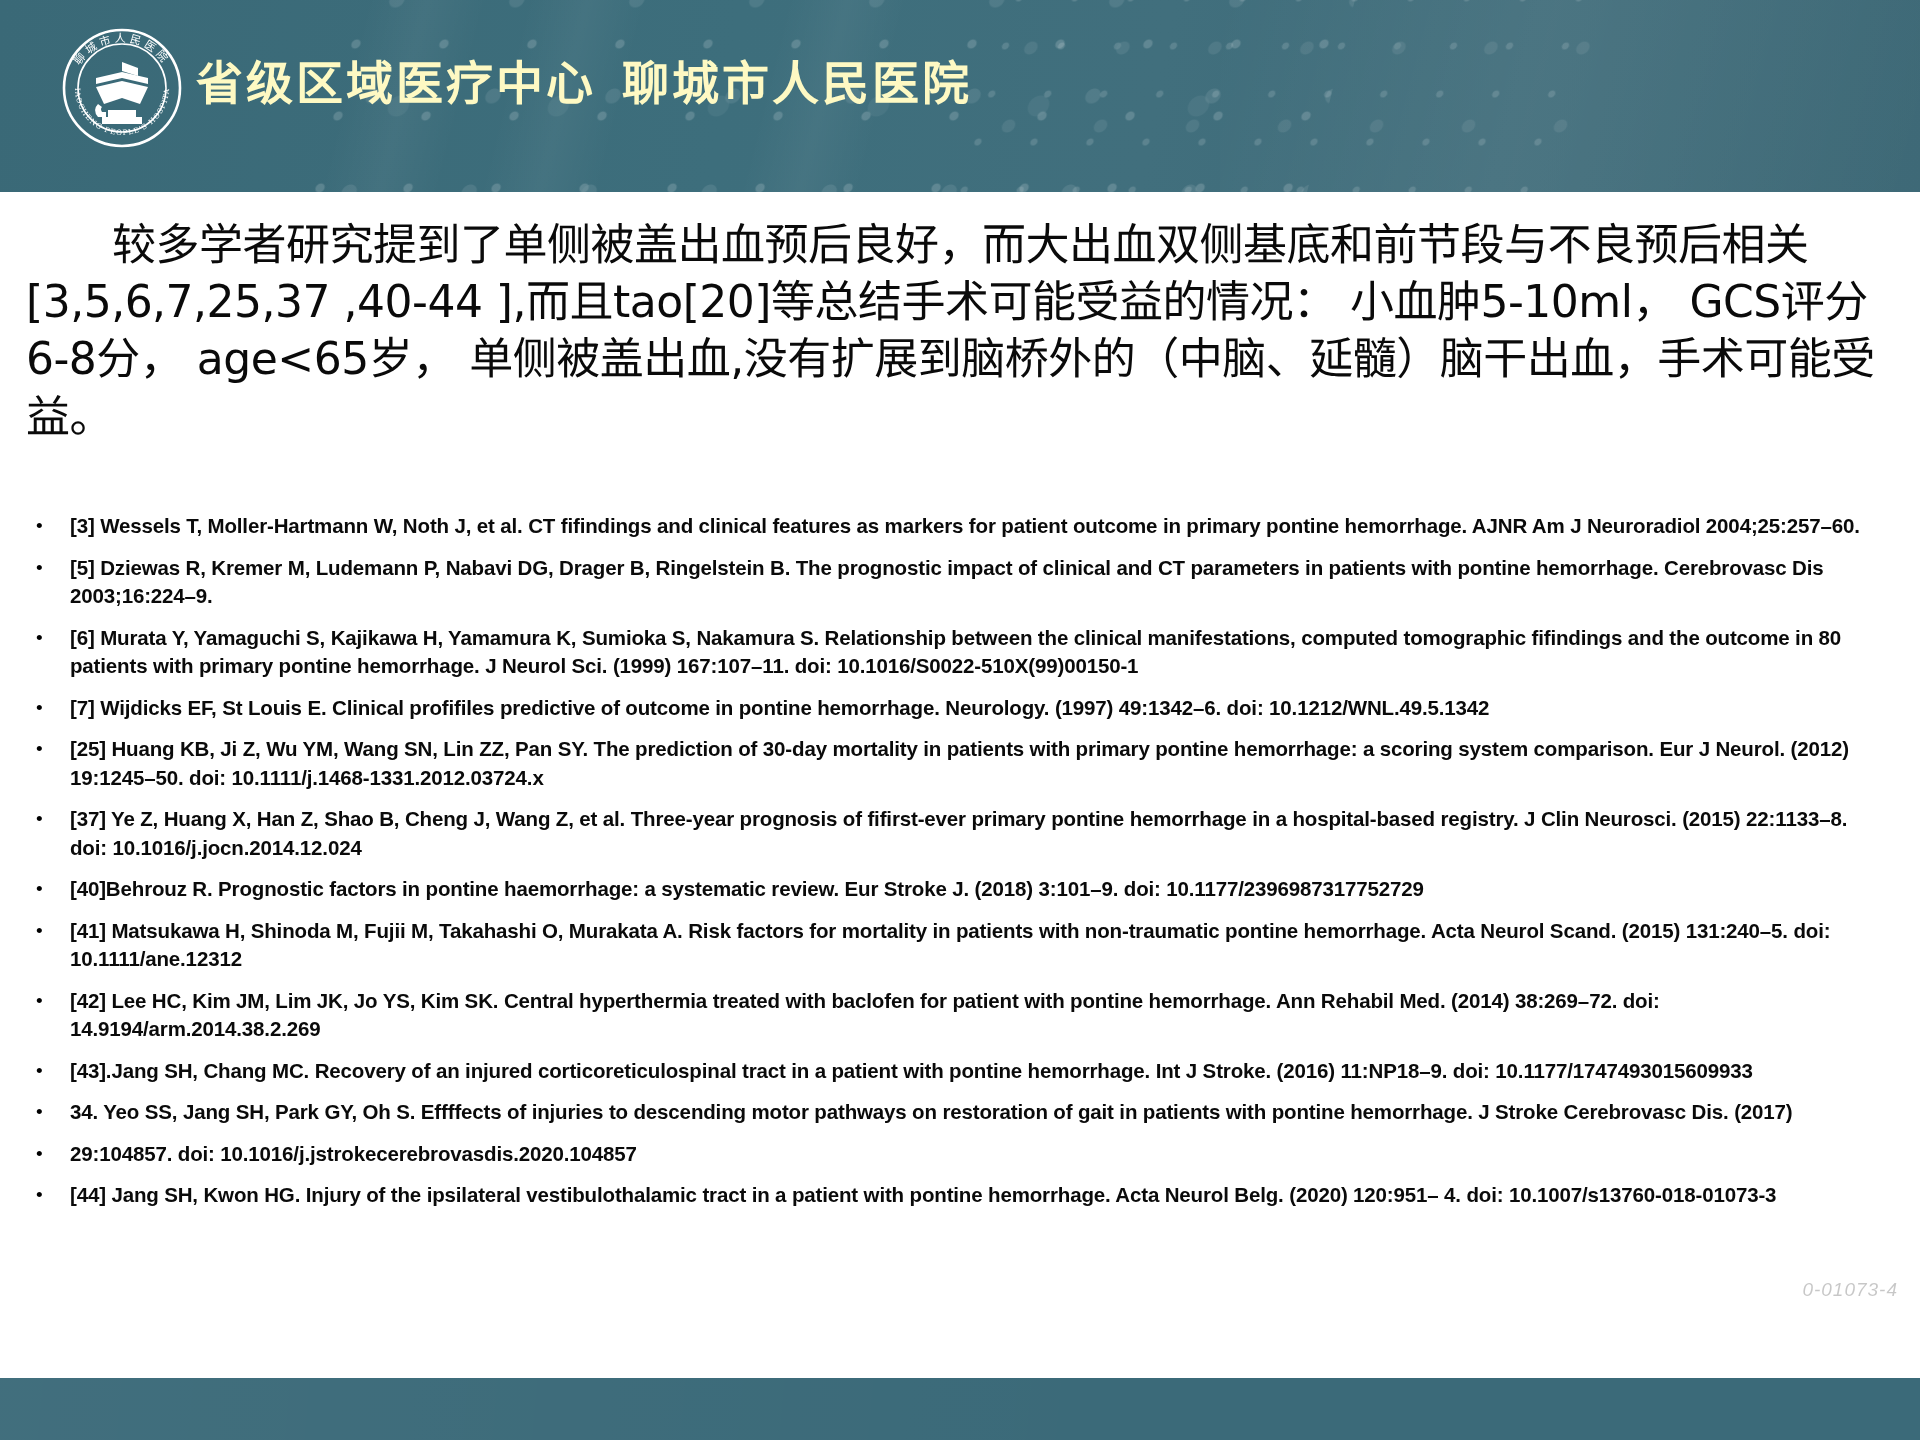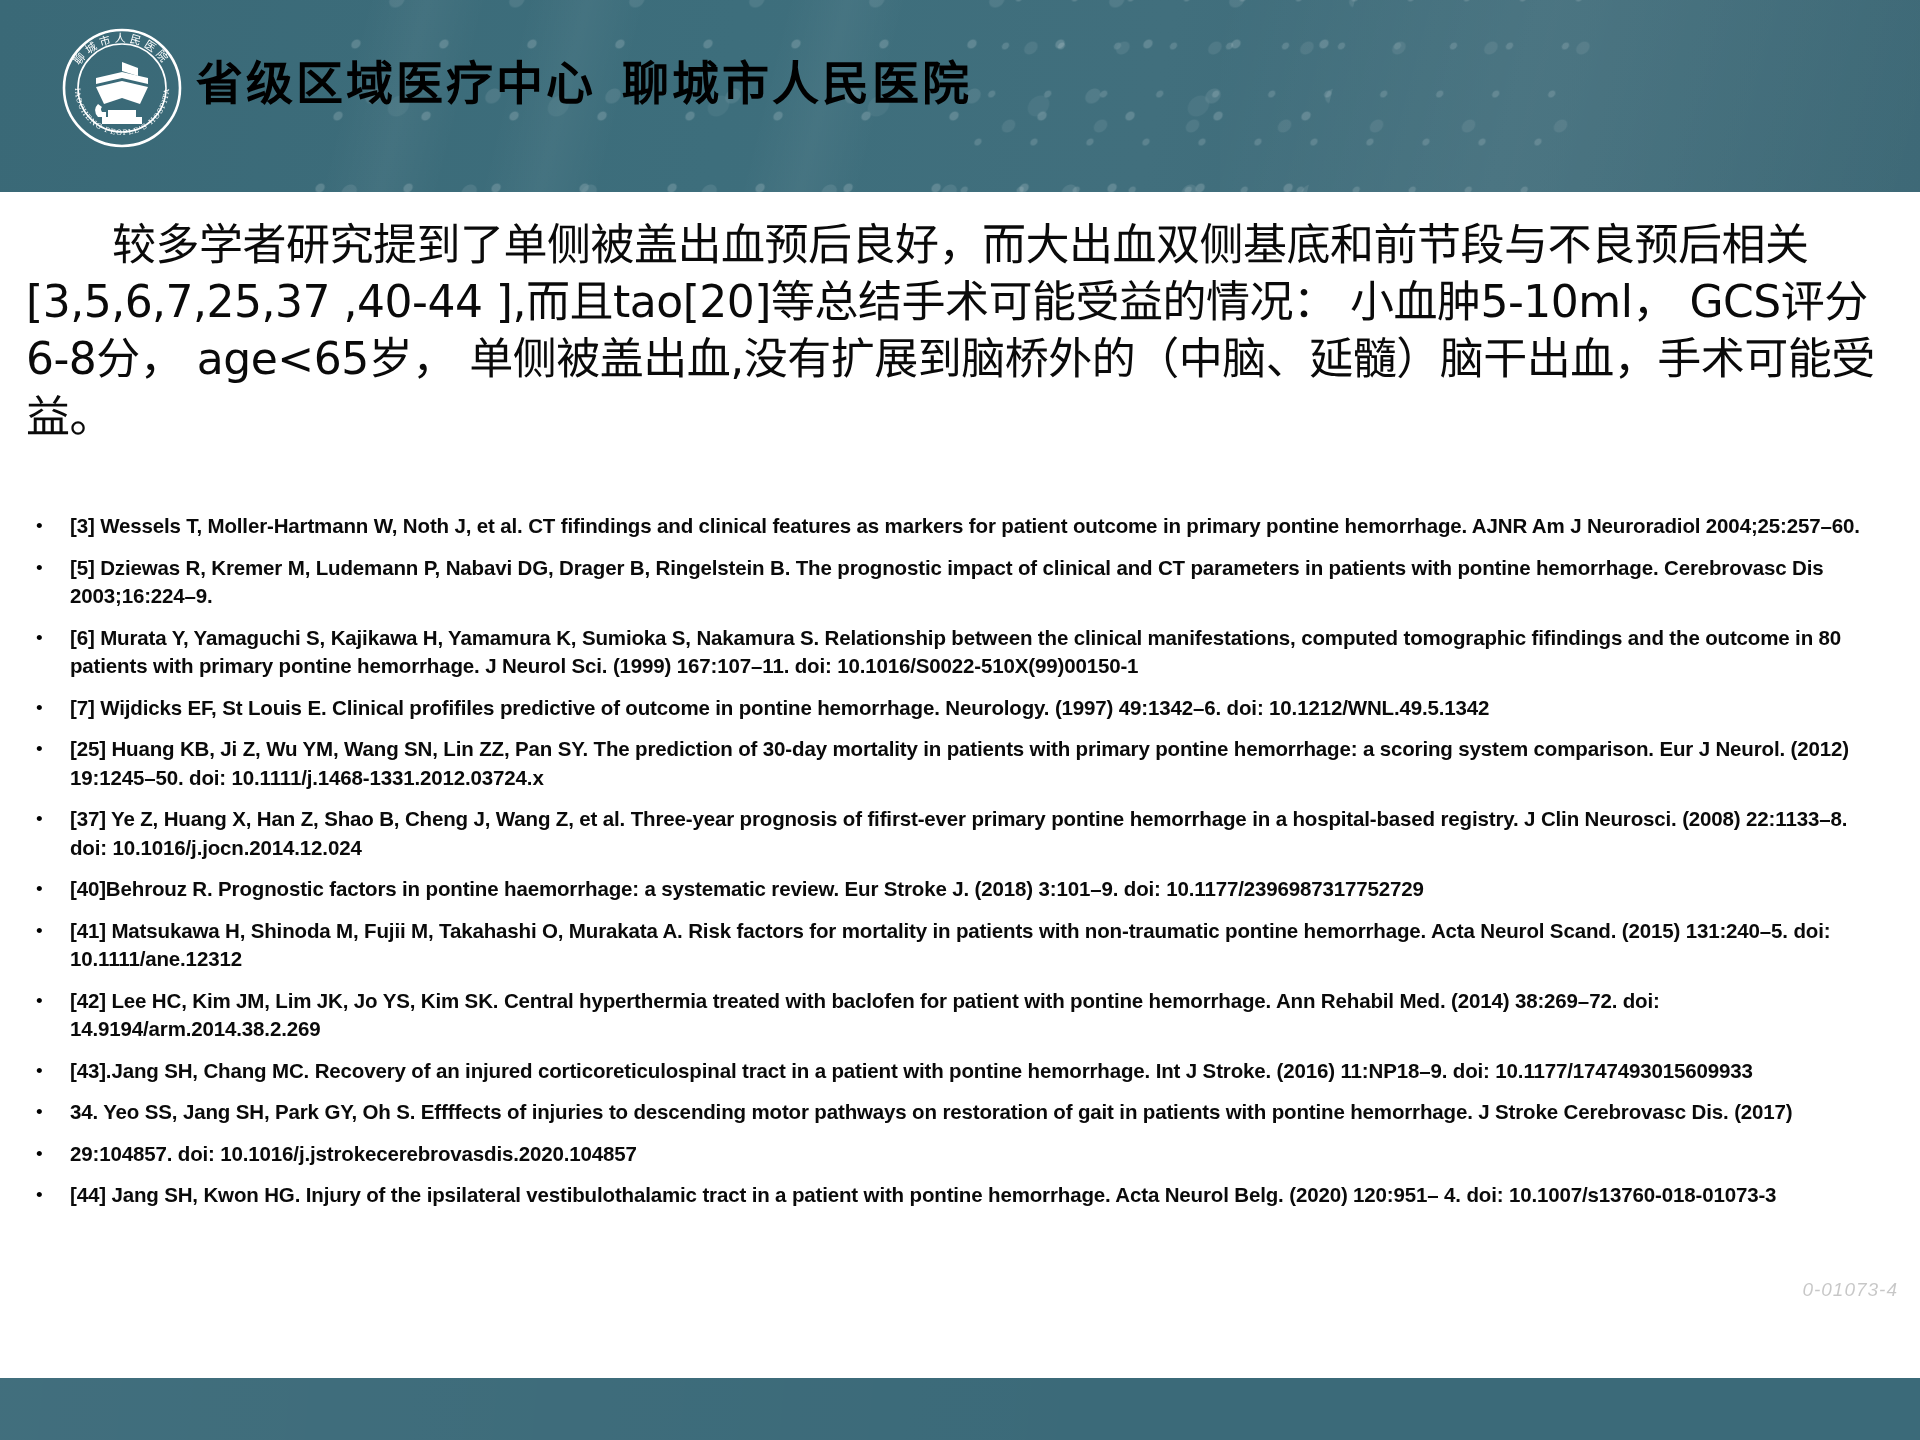--- a/index.html
+++ b/index.html
@@ -82,21 +82,21 @@
     position: absolute;
     left: 52px; top: 18px;
     width: 140px; height: 140px;
   }
   .logo svg { display: block; width: 140px; height: 140px; }
 
   .header-title {
     position: absolute;
     left: 196px;
     top: 60px;
-    color: #000000;
+    color: #fef9c3;
     font-size: 47px;
     font-weight: 700;
     letter-spacing: 3px;
     line-height: 1;
     white-space: nowrap;
     font-family: "DejaVu Sans", "Liberation Sans", sans-serif;
   }
   .header-title .gap { display: inline-block; width: 26px; }
 
   
@@ -255,21 +255,21 @@
         <div class="ref">
           <div class="ref-bullet">•</div>
           <div class="ref-text">[7]  Wijdicks EF, St Louis E. Clinical profifiles predictive of outcome in pontine hemorrhage. Neurology. (1997) 49:1342–6. doi: 10.1212/WNL.49.5.1342</div>
         </div>
         <div class="ref">
           <div class="ref-bullet">•</div>
           <div class="ref-text">[25] Huang KB, Ji Z, Wu YM, Wang SN, Lin ZZ, Pan SY. The prediction of 30-day mortality in patients with primary pontine hemorrhage: a scoring system comparison. Eur J Neurol. (2012) 19:1245–50. doi: 10.1111/j.1468-1331.2012.03724.x</div>
         </div>
         <div class="ref">
           <div class="ref-bullet">•</div>
-          <div class="ref-text">[37]  Ye Z, Huang X, Han Z, Shao B, Cheng J, Wang Z, et al. Three-year prognosis of fifirst-ever primary pontine hemorrhage in a hospital-based registry. J Clin Neurosci. (2008) 22:1133–8. doi: 10.1016/j.jocn.2014.12.024</div>
+          <div class="ref-text">[37]  Ye Z, Huang X, Han Z, Shao B, Cheng J, Wang Z, et al. Three-year prognosis of fifirst-ever primary pontine hemorrhage in a hospital-based registry. J Clin Neurosci. (2015) 22:1133–8. doi: 10.1016/j.jocn.2014.12.024</div>
         </div>
         <div class="ref">
           <div class="ref-bullet">•</div>
           <div class="ref-text">[40]Behrouz R. Prognostic factors in pontine haemorrhage: a systematic review. Eur Stroke J. (2018) 3:101–9. doi: 10.1177/2396987317752729</div>
         </div>
         <div class="ref">
           <div class="ref-bullet">•</div>
           <div class="ref-text">[41] Matsukawa H, Shinoda M, Fujii M, Takahashi O, Murakata A. Risk factors for mortality in patients with non-traumatic pontine hemorrhage. Acta Neurol Scand. (2015) 131:240–5. doi: 10.1111/ane.12312</div>
         </div>
         <div class="ref">

